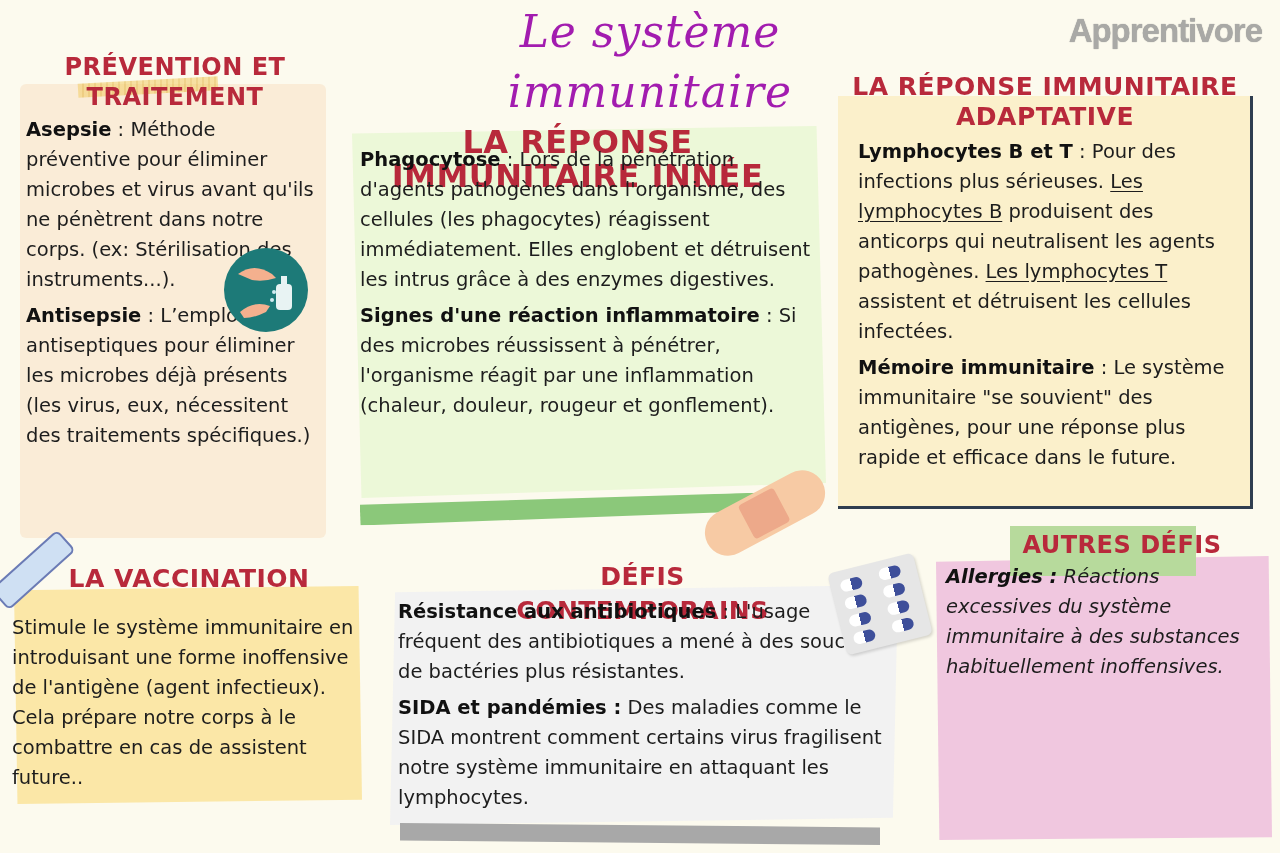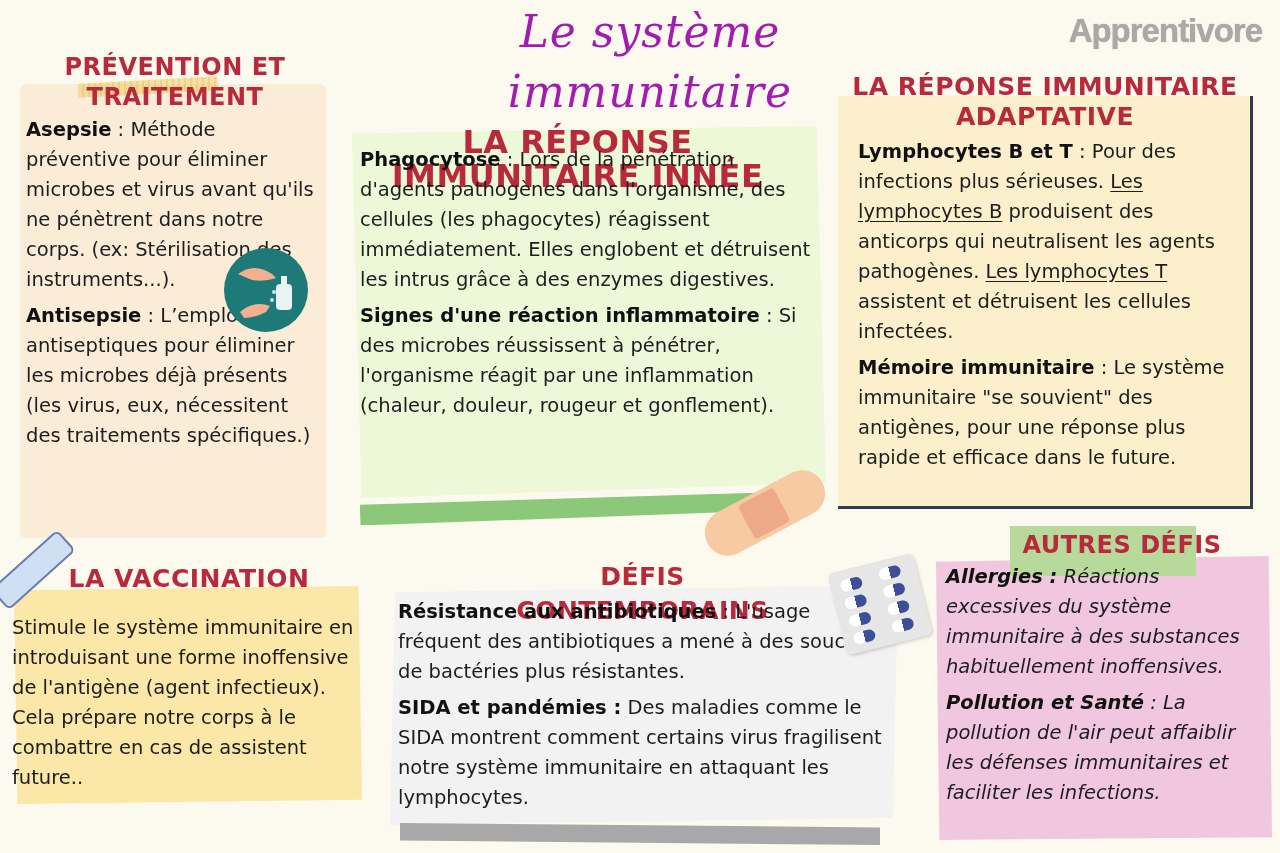--- a/index.html
+++ b/index.html
@@ -147,14 +147,13 @@
     <span class="pill" style="left:50px;top:44px"></span>
   <span class="pill" style="left:10px;top:64px"></span>
     <span class="pill" style="left:50px;top:62px"></span>
 </div>
 
 <div class="panel" id="p6"></div>
 <div class="panel" id="p6tape"></div>
 <div class="abs heading" id="h6">Autres défis</div>
 <div class="abs txt" id="t6">
   <p><b>Allergies :</b><span> </span><span>Réactions excessives du système immunitaire à des substances habituellement inoffensives.</span></p>
-  <p><b>Pollution et Santé</b><span> : </span><span>La pollution de l'air peut affaiblir les défenses immunitaires et faciliter les infections.</span></p>
 </div>
 
 </body></html>

